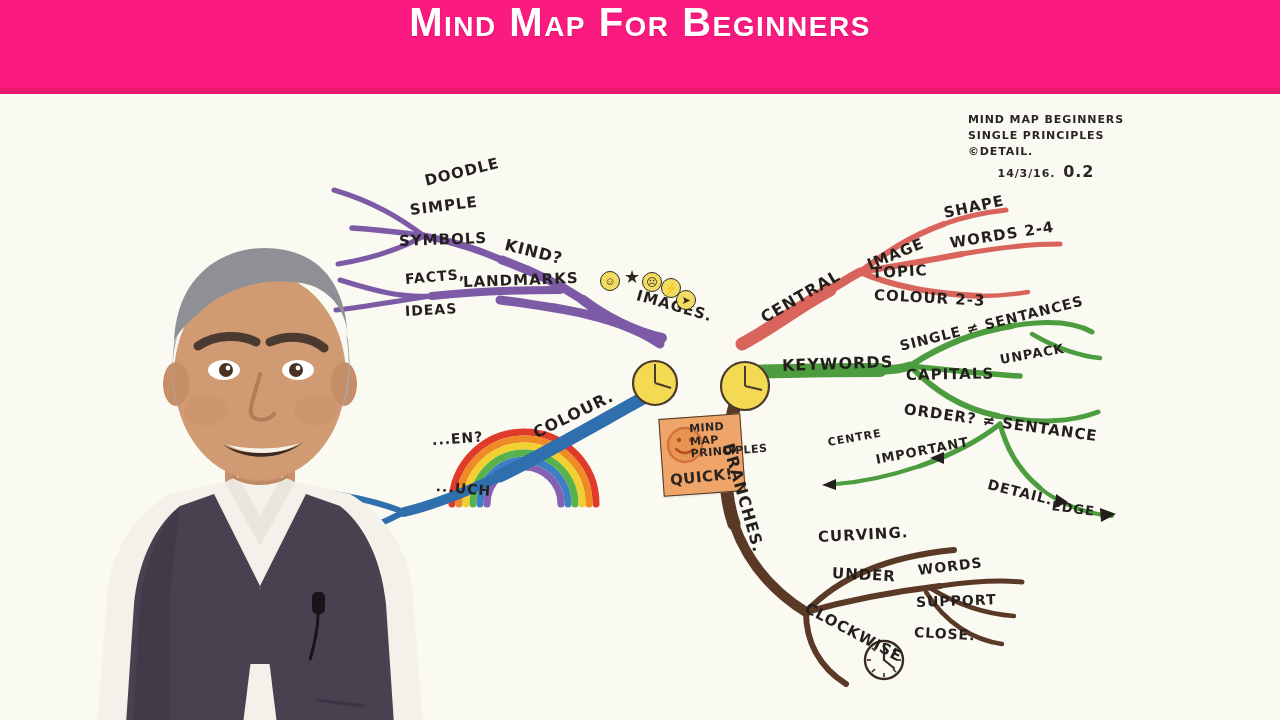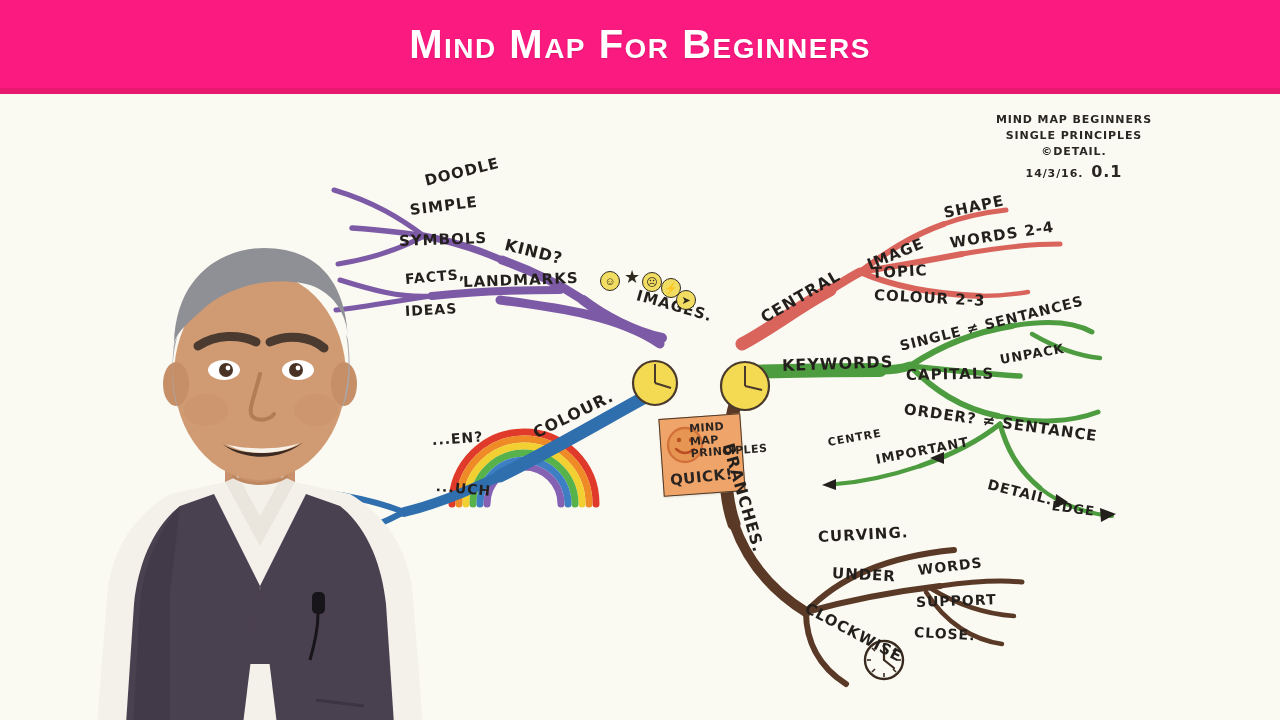--- a/index.html
+++ b/index.html
@@ -6,21 +6,21 @@
   html,body { width:1280px; height:720px; overflow:hidden; }
   body {
     font-family:"Liberation Sans", sans-serif;
     background:#faf9f2;
     position:relative;
   }
   
   #banner {
     position:absolute; left:0; top:0; width:1280px; height:88px;
     background:#fb1b80;
-    display:flex; align-items:center; justify-content:center;
+    display:flex; align-items:flex-start; justify-content:center;
   }
   #banner-underline {
     position:absolute; left:0; top:88px; width:1280px; height:6px;
     background:#e8186f;
   }
   #banner-title {
     color:#ffffff;
     font-family:"Liberation Sans", sans-serif;
     font-size:40px;
     font-weight:bold;
@@ -49,22 +49,22 @@
     pointer-events:none;
   }
   .hw.s13 { font-size:13px; }
   .hw.s14 { font-size:14px; }
   .hw.s15 { font-size:15px; }
   .hw.s16 { font-size:16px; }
   .hw.s11 { font-size:11px; }
 
   
   #corner-note {
-    position:absolute; right:128px; top:18px;
-    text-align:center;
+    position:absolute; right:156px; top:18px;
+    text-align:left;
     font-family:"DejaVu Sans", sans-serif;
     font-weight:bold;
     font-size:11px;
     color:#2a2623;
     line-height:1.45;
     letter-spacing:.9px;
   }
   #corner-note .ver { font-size:16px; }
   #corner-row { display:flex; align-items:baseline; gap:8px; justify-content:center; }
 
@@ -243,21 +243,21 @@
       <line x1="655" y1="289" x2="671" y2="294" stroke="#4a3a2c" stroke-width="2"></line>
     </g>
   </svg>
 
   <div id="corner-note">
     <div>MIND MAP BEGINNERS</div>
     <div>SINGLE PRINCIPLES</div>
     <div>©DETAIL.</div>
     <div id="corner-row">
       <span>14/3/16.</span>
-      <span class="ver">0.1</span>
+      <span class="ver">0.2</span>
     </div>
   </div>
 
   <div id="central-node"></div>
   <svg style="position:absolute;left:666px;top:330px;width:40px;height:44px;">
     <circle cx="19" cy="21" r="17" fill="#e79552" stroke="#d3713a" stroke-width="2.4"></circle>
     <circle cx="13" cy="16" r="2.2" fill="#b94f22"></circle>
     <circle cx="25" cy="16" r="2.2" fill="#b94f22"></circle>
     <path d="M 10 25 Q 19 33 28 25" fill="none" stroke="#b94f22" stroke-width="2.4" stroke-linecap="round"></path>
   </svg>

